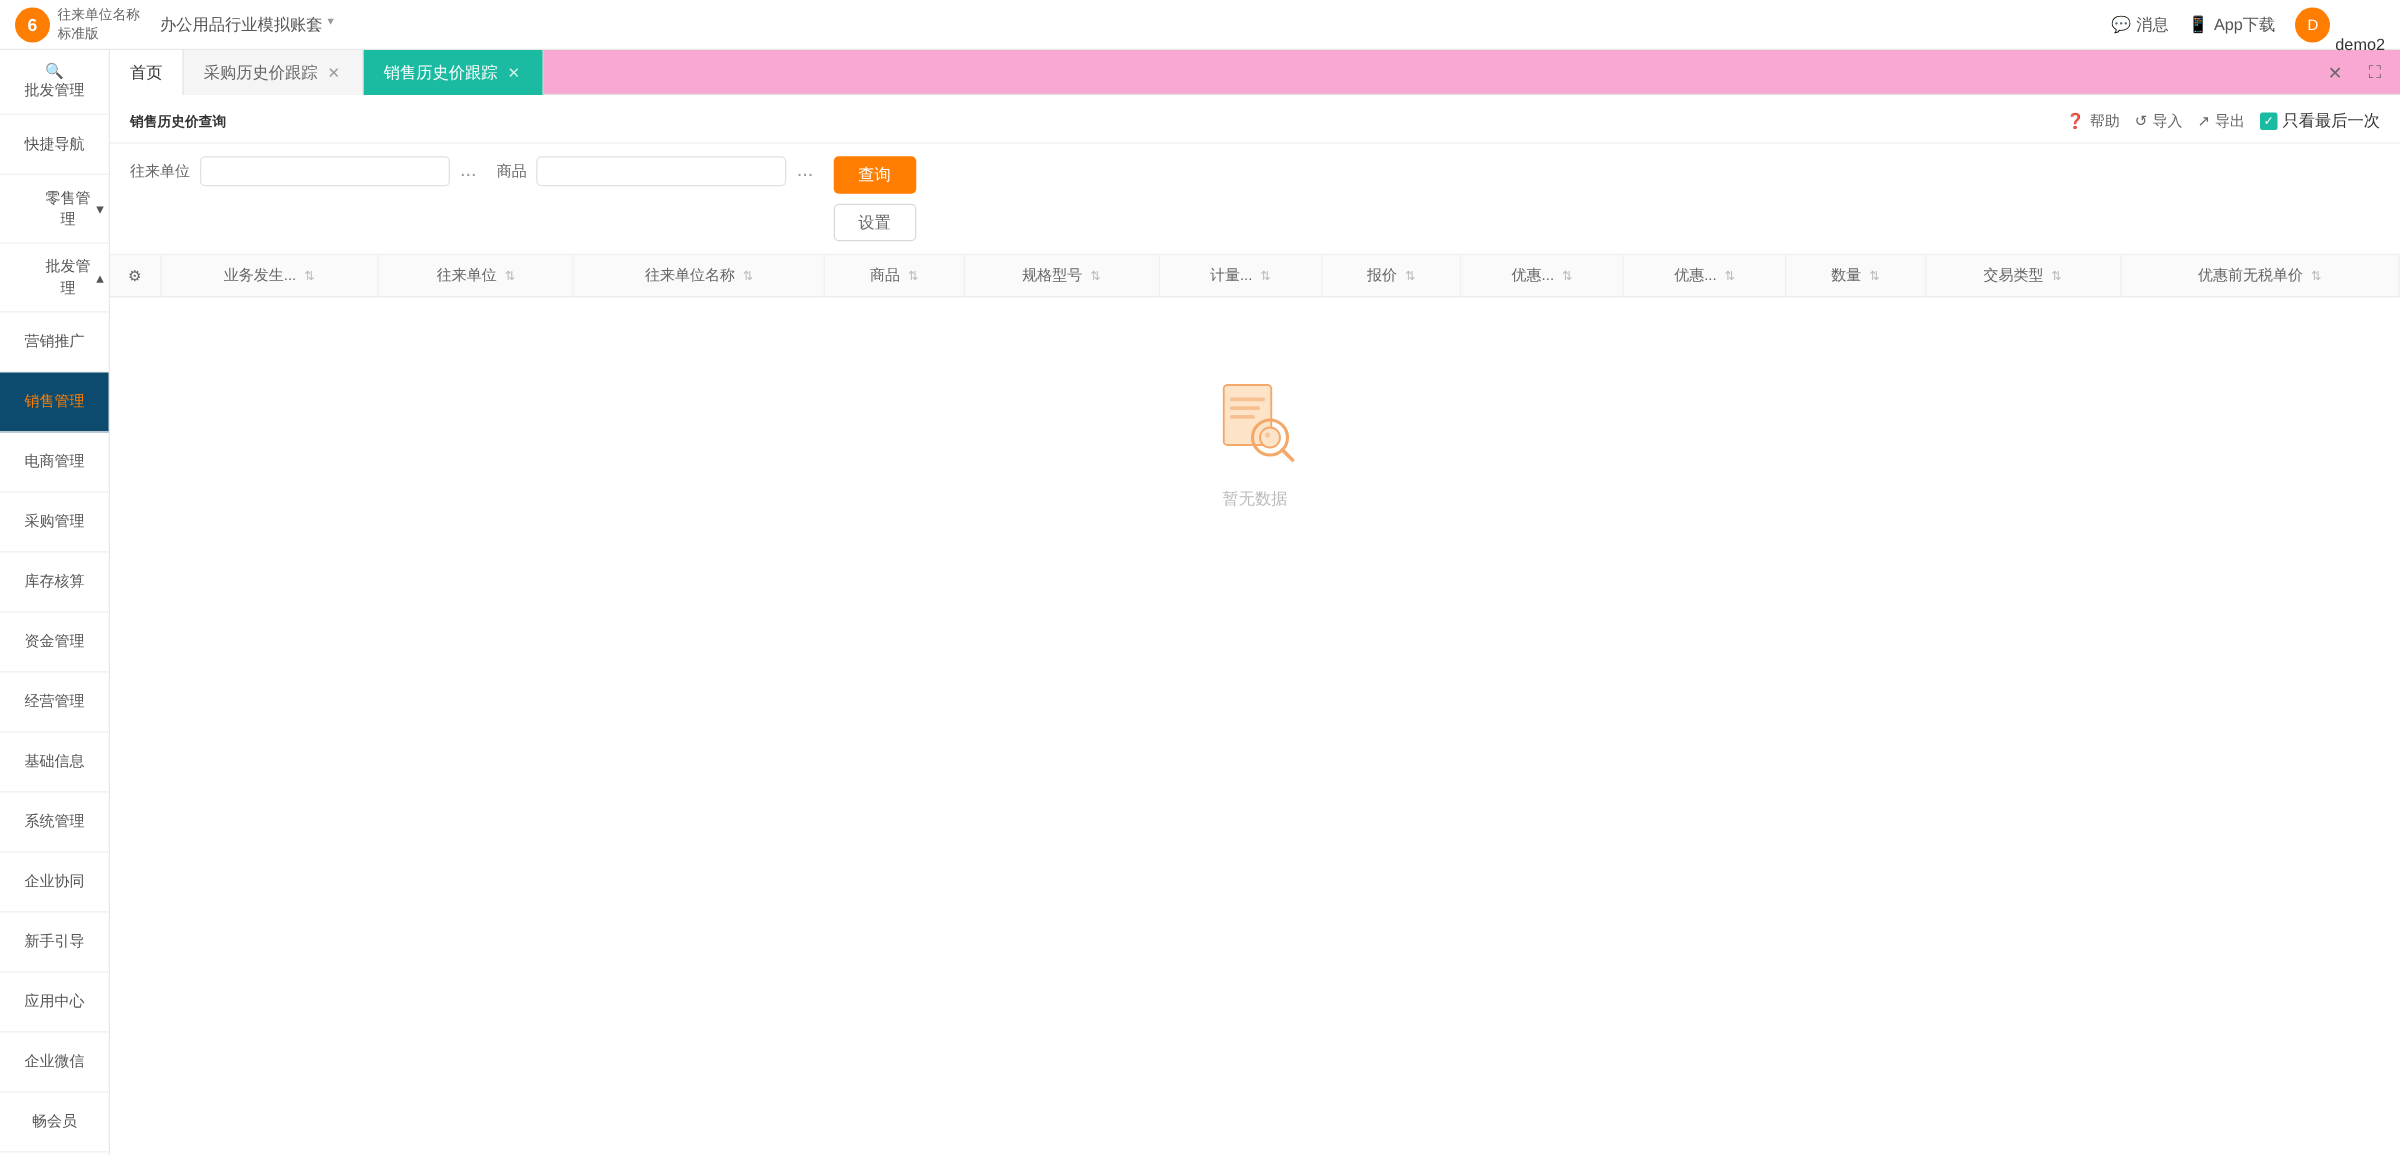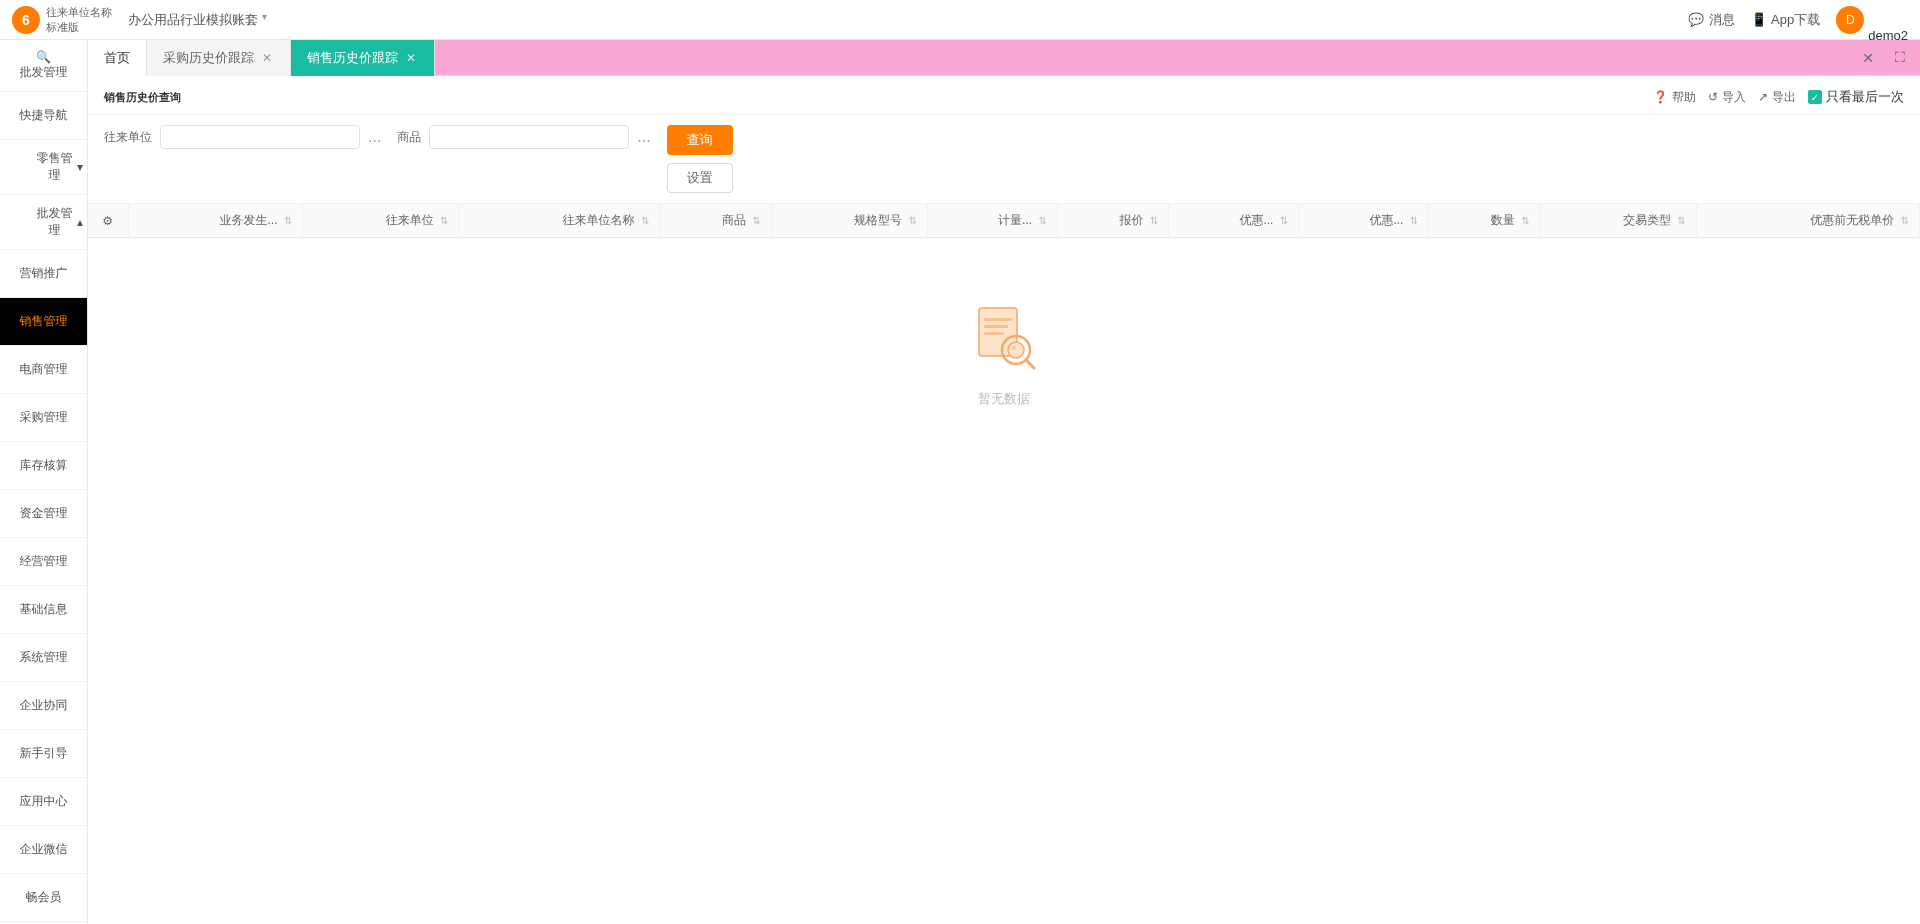--- a/index.html
+++ b/index.html
@@ -81,21 +81,21 @@
       align-items: center;
       justify-content: center;
       padding: 10px 4px;
       cursor: pointer;
       color: #555;
       font-size: 12px;
       text-align: center;
       border-bottom: 1px solid #f0f0f0;
       min-height: 48px;
     }
-    .sidebar-item.active { color: #ff7d00; background: #000000; }
+    .sidebar-item.active { color: #ff7d00; background: #0c4a6e; }
     .sidebar-item.has-arrow {
       flex-direction: row;
       justify-content: center;
       gap: 4px;
       padding-left: 36px;
     }
 
     
     .content-area {
       flex: 1;
@@ -286,21 +286,21 @@
       width: 100%;
       border-collapse: collapse;
       font-size: 12px;
     }
     thead tr {
       background: #fafafa;
       border-bottom: 1px solid #e8e8e8;
     }
     thead th {
       padding: 8px 10px;
-      text-align: right;
+      text-align: center;
       color: #666;
       font-weight: 500;
       white-space: nowrap;
       border-right: 1px solid #f0f0f0;
       position: relative;
     }
     thead th .sort-icon { color: #bbb; margin-left: 3px; font-size: 10px; }
     .settings-col {
       width: 40px;
       text-align: center;

